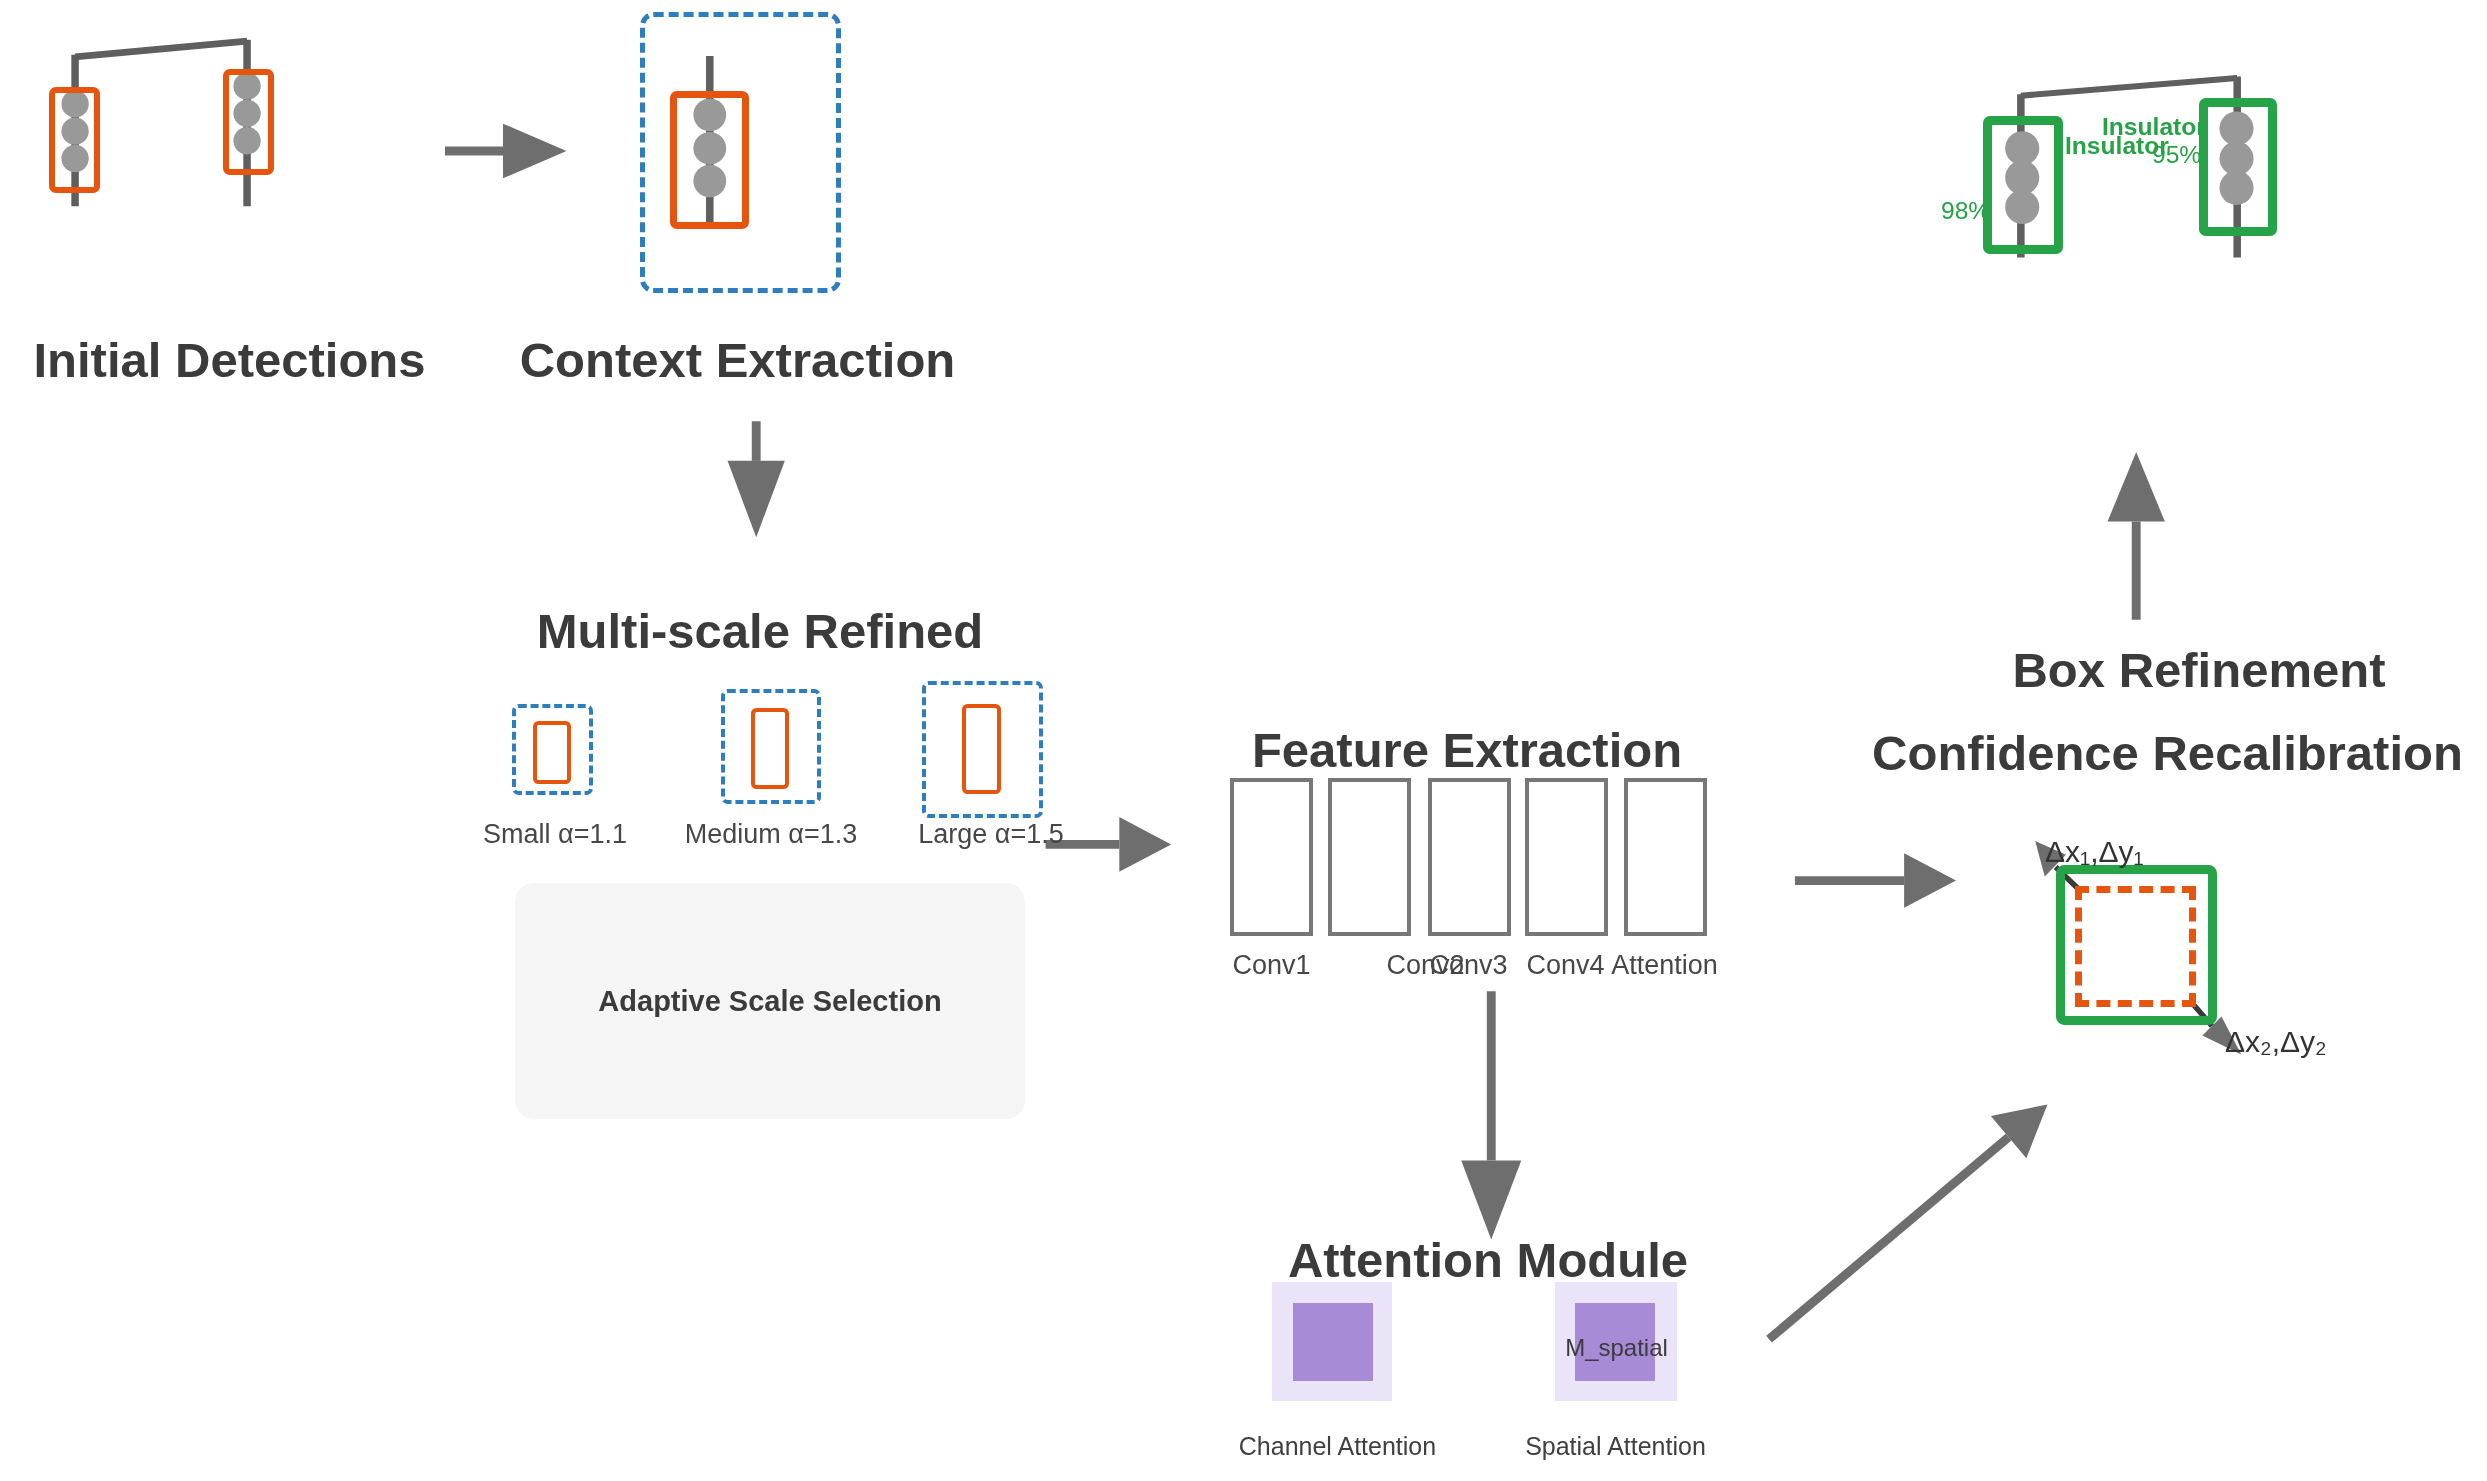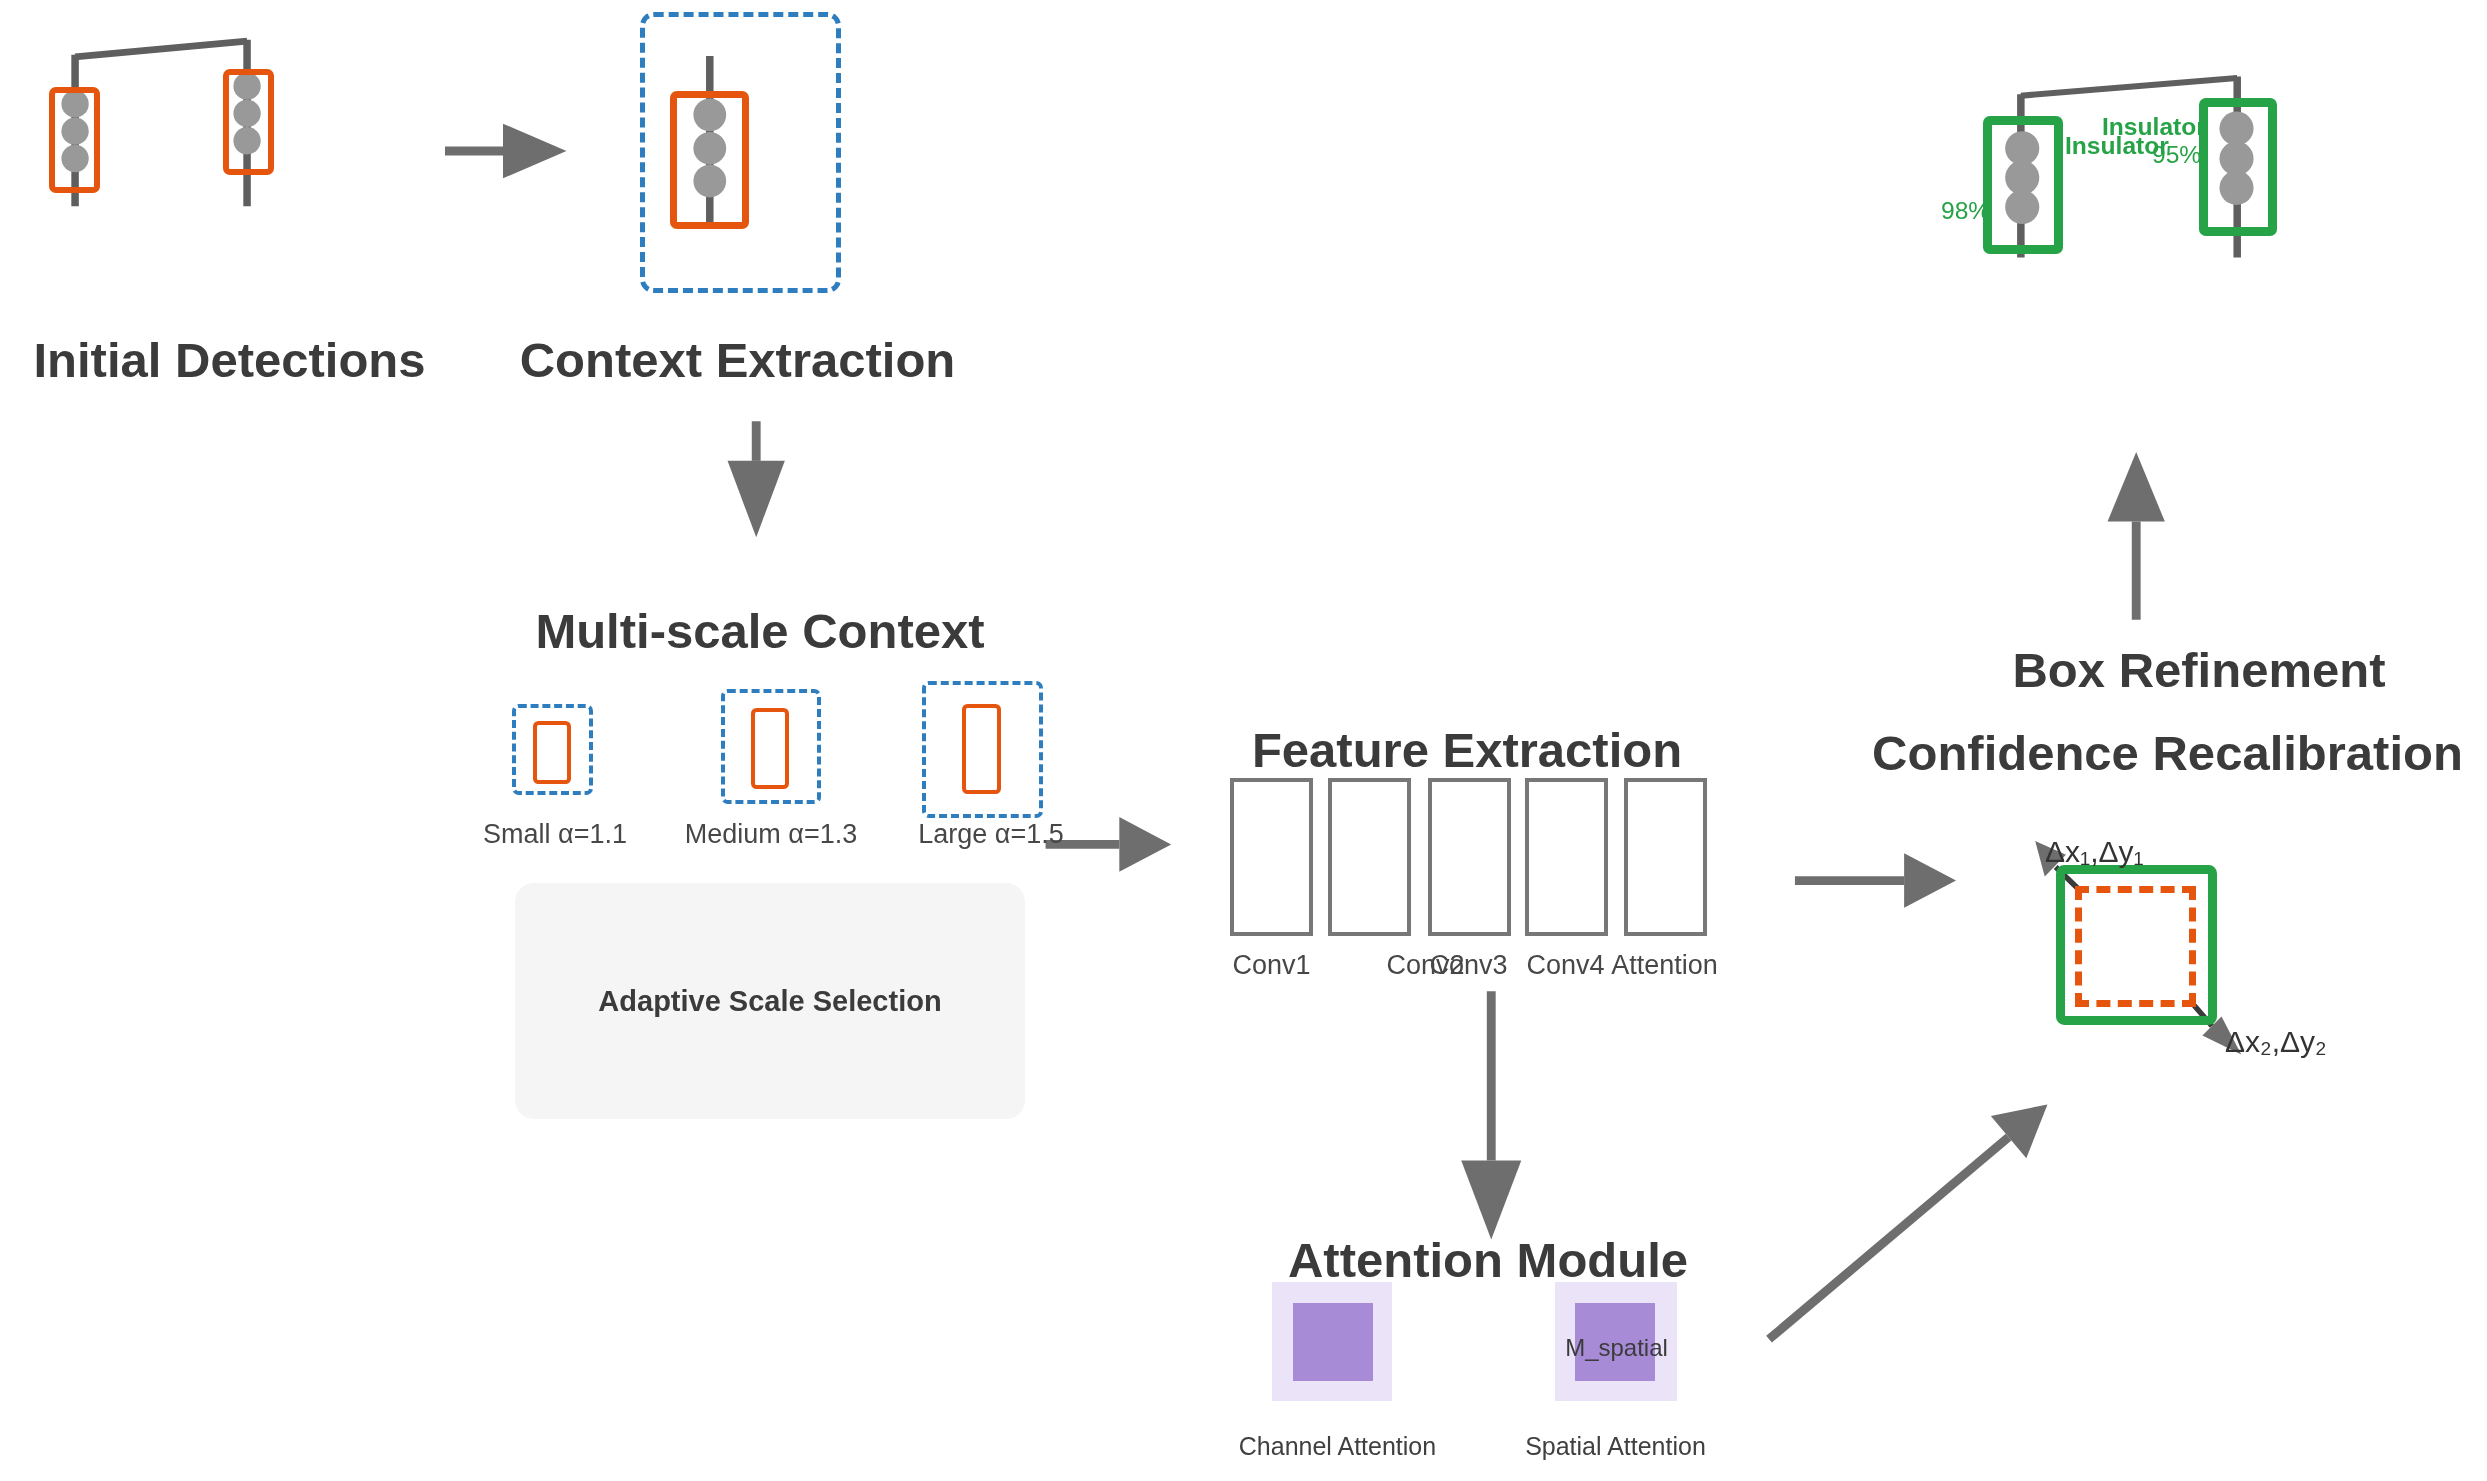--- a/index.html
+++ b/index.html
@@ -105,21 +105,21 @@
   </svg>
 
   <div class="abs orange-box" style="left:49px;top:87px;width:51px;height:106px;"></div>
   <div class="abs orange-box" style="left:223px;top:69px;width:51px;height:106px;"></div>
   <div class="abs title" style="left:11px;top:332px;width:437px;">Initial Detections</div>
 
   <div class="abs blue-dash" style="left:640px;top:12.3px;width:201px;height:281px;"></div>
   <div class="abs orange-box" style="left:670px;top:91px;width:79px;height:138px;border-width:7.5px;"></div>
   <div class="abs title" style="left:519px;top:332px;width:437px;">Context Extraction</div>
 
-  <div class="abs title" style="left:487px;top:603px;width:546px;">Multi-scale Context</div>
+  <div class="abs title" style="left:487px;top:603px;width:546px;">Multi-scale Refined</div>
 
   <div class="abs blue-dash" style="left:512px;top:704px;width:81px;height:91px;border-width:4.8px;border-radius:6.8px;"></div>
   <div class="abs orange-box" style="left:533px;top:721px;width:38px;height:63px;border-width:4.8px;border-radius:5.5px;"></div>
 
   <div class="abs blue-dash" style="left:721px;top:689px;width:100px;height:115px;border-width:4.8px;border-radius:6.8px;"></div>
   <div class="abs orange-box" style="left:751px;top:708px;width:38px;height:81px;border-width:4.8px;border-radius:5.5px;"></div>
 
   <div class="abs blue-dash" style="left:922px;top:681px;width:121px;height:137px;border-width:4.8px;border-radius:6.8px;"></div>
   <div class="abs orange-box" style="left:962px;top:704px;width:39px;height:90px;border-width:4.8px;border-radius:5.5px;"></div>
 

